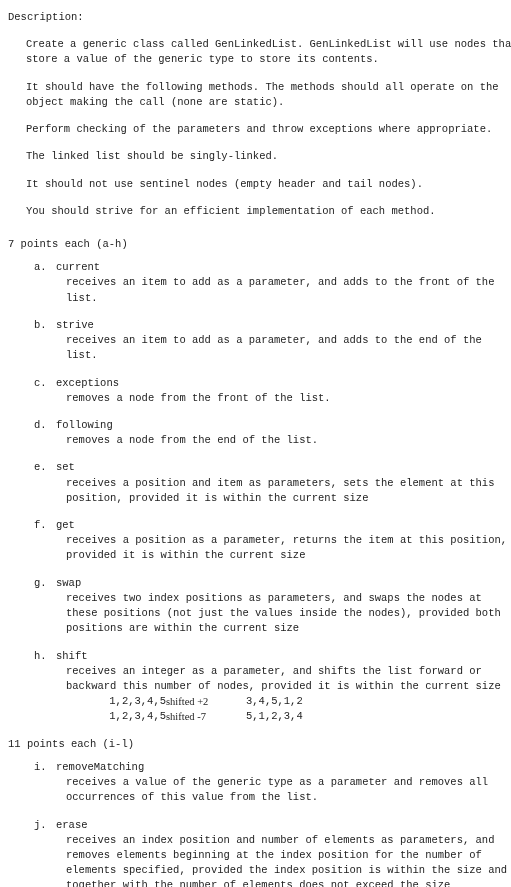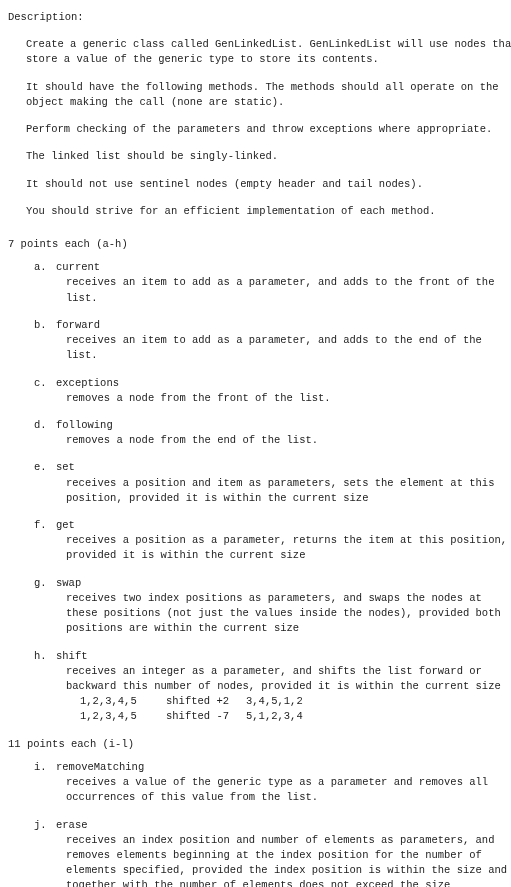--- a/index.html
+++ b/index.html
@@ -47,22 +47,22 @@
   .item .desc {
     margin-left: 32px;
   }
   .shift-table {
     margin-left: 46px;
   }
   .shift-row {
     display: flex;
     flex-direction: row;
   }
-  .shift-col1 { width: 86px; }
-  .shift-col2 { width: 80px; }
+  .shift-col1 { width: 86px; text-align: right; }
+  .shift-col2 { width: 80px; font-family: Liberation Serif, serif; }
   .shift-col3 { width: 80px; }
 </style>
 </head>
 <body>
 
 <div class="section-header">Description:</div>
 
 <div class="intro-block">
   <p>Create a generic class called GenLinkedList.  GenLinkedList will use nodes that store a value of the generic type to store its contents.</p>
   <p>It should have the following methods.  The methods should all operate on the object making the call (none are static).</p>
@@ -78,21 +78,21 @@
   <div class="letter-row">
     <span class="letter">a.</span>
     <span class="title">current</span>
   </div>
   <div class="desc">receives an item to add as a parameter, and adds to the front of the list.</div>
 </div>
 
 <div class="item">
   <div class="letter-row">
     <span class="letter">b.</span>
-    <span class="title">forward</span>
+    <span class="title">strive</span>
   </div>
   <div class="desc">receives an item to add as a parameter, and adds to the end of the list.</div>
 </div>
 
 <div class="item">
   <div class="letter-row">
     <span class="letter">c.</span>
     <span class="title">exceptions</span>
   </div>
   <div class="desc">removes a node from the front of the list.</div>

